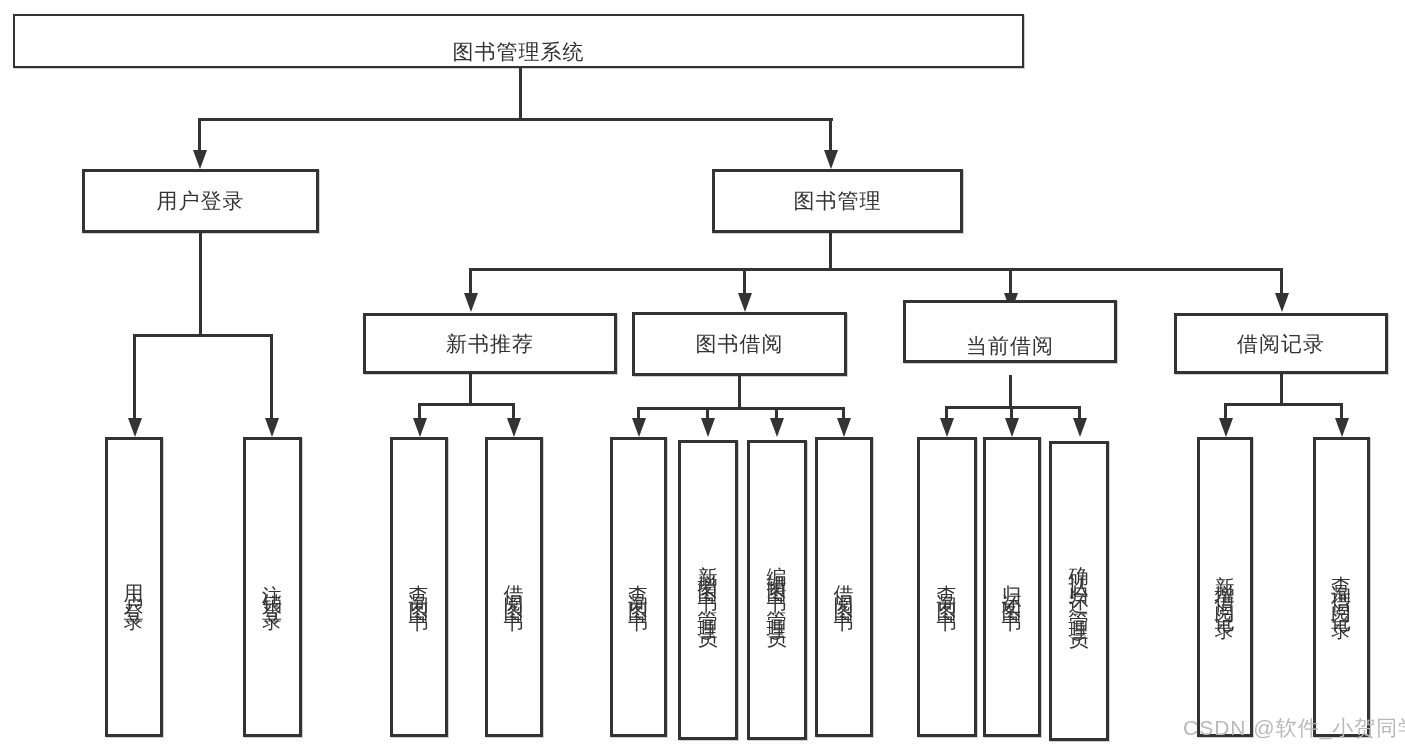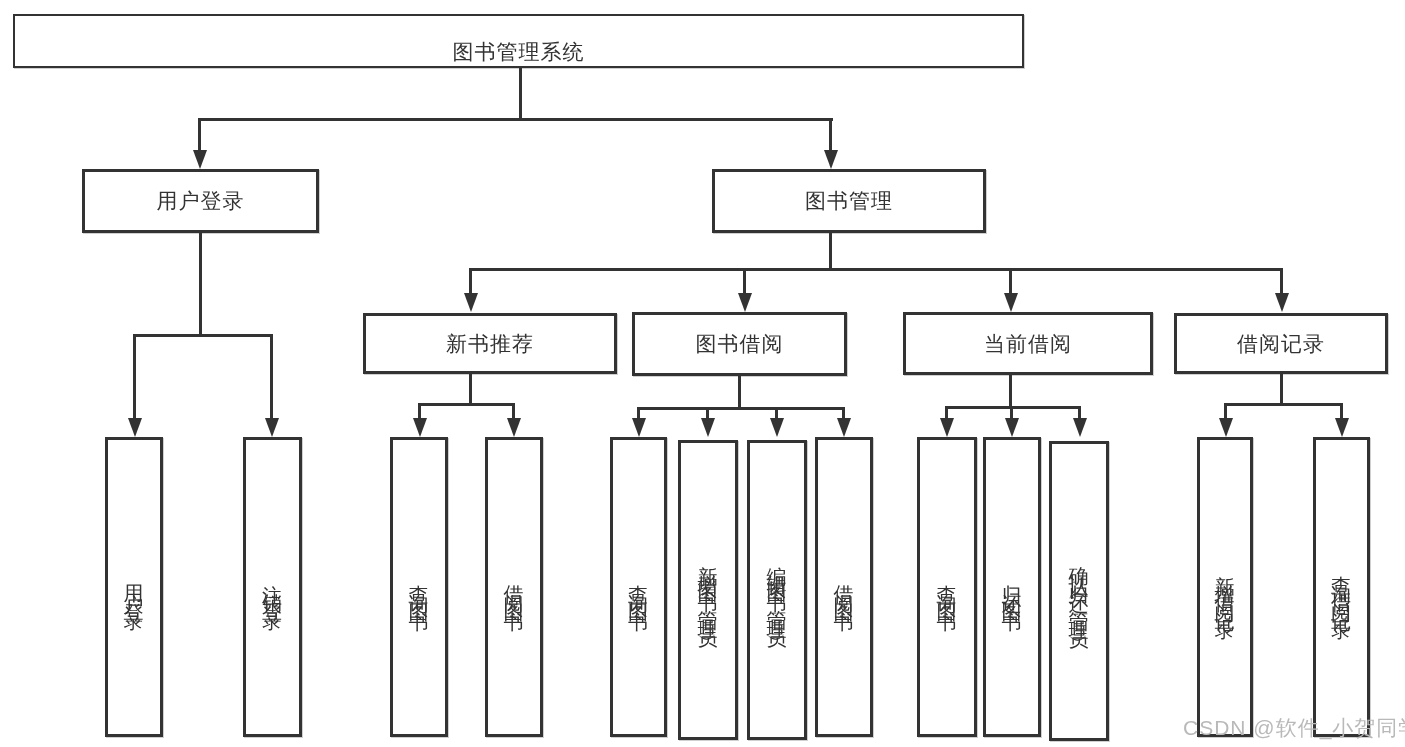--- a/index.html
+++ b/index.html
@@ -79,21 +79,21 @@
   <div class="vl" style="left:519px; top:68px; height:52px;"></div>
   <div class="hl" style="left:198px; top:118px; width:635px;"></div>
   <div class="vl" style="left:198px; top:118px; height:32px;"></div>
   <div class="arrow" style="left:200px; top:150px;"></div>
   <div class="vl" style="left:829px; top:118px; height:32px;"></div>
   <div class="arrow" style="left:831px; top:150px;"></div>
 
   <div class="node" style="left:82px; top:169px; width:237px; height:64px;">
     <span class="label-h">用户登录</span>
   </div>
-  <div class="node" style="left:712px; top:169px; width:274px; height:64px;">
+  <div class="node" style="left:712px; top:169px; width:251px; height:64px;">
     <span class="label-h">图书管理</span>
   </div>
 
   <div class="vl" style="left:199px; top:233px; height:103px;"></div>
   <div class="hl" style="left:133px; top:334px; width:140px;"></div>
   <div class="vl" style="left:133px; top:334px; height:84px;"></div>
   <div class="arrow" style="left:135px; top:418px;"></div>
   <div class="vl" style="left:270px; top:334px; height:84px;"></div>
   <div class="arrow" style="left:272px; top:418px;"></div>
 
@@ -107,21 +107,21 @@
   <div class="arrow" style="left:1011px; top:293px;"></div>
   <div class="vl" style="left:1280px; top:268px; height:25px;"></div>
   <div class="arrow" style="left:1282px; top:293px;"></div>
 
   <div class="node" style="left:363px; top:313px; width:254px; height:61px;">
     <span class="label-h">新书推荐</span>
   </div>
   <div class="node" style="left:632px; top:312px; width:215px; height:64px;">
     <span class="label-h">图书借阅</span>
   </div>
-  <div class="node" style="left:903px; top:312px; width:250px; height:63px;">
+  <div class="node" style="left:903px; top:300px; width:214px; height:63px;align-items:flex-end;">
     <span class="label-h">当前借阅</span>
   </div>
   <div class="node" style="left:1174px; top:313px; width:214px; height:61px;">
     <span class="label-h">借阅记录</span>
   </div>
 
   <div class="vl" style="left:469px; top:374px; height:31px;"></div>
   <div class="hl" style="left:418px; top:403px; width:97px;"></div>
   <div class="vl" style="left:418px; top:403px; height:15px;"></div>
   <div class="arrow" style="left:420px; top:418px;"></div>

